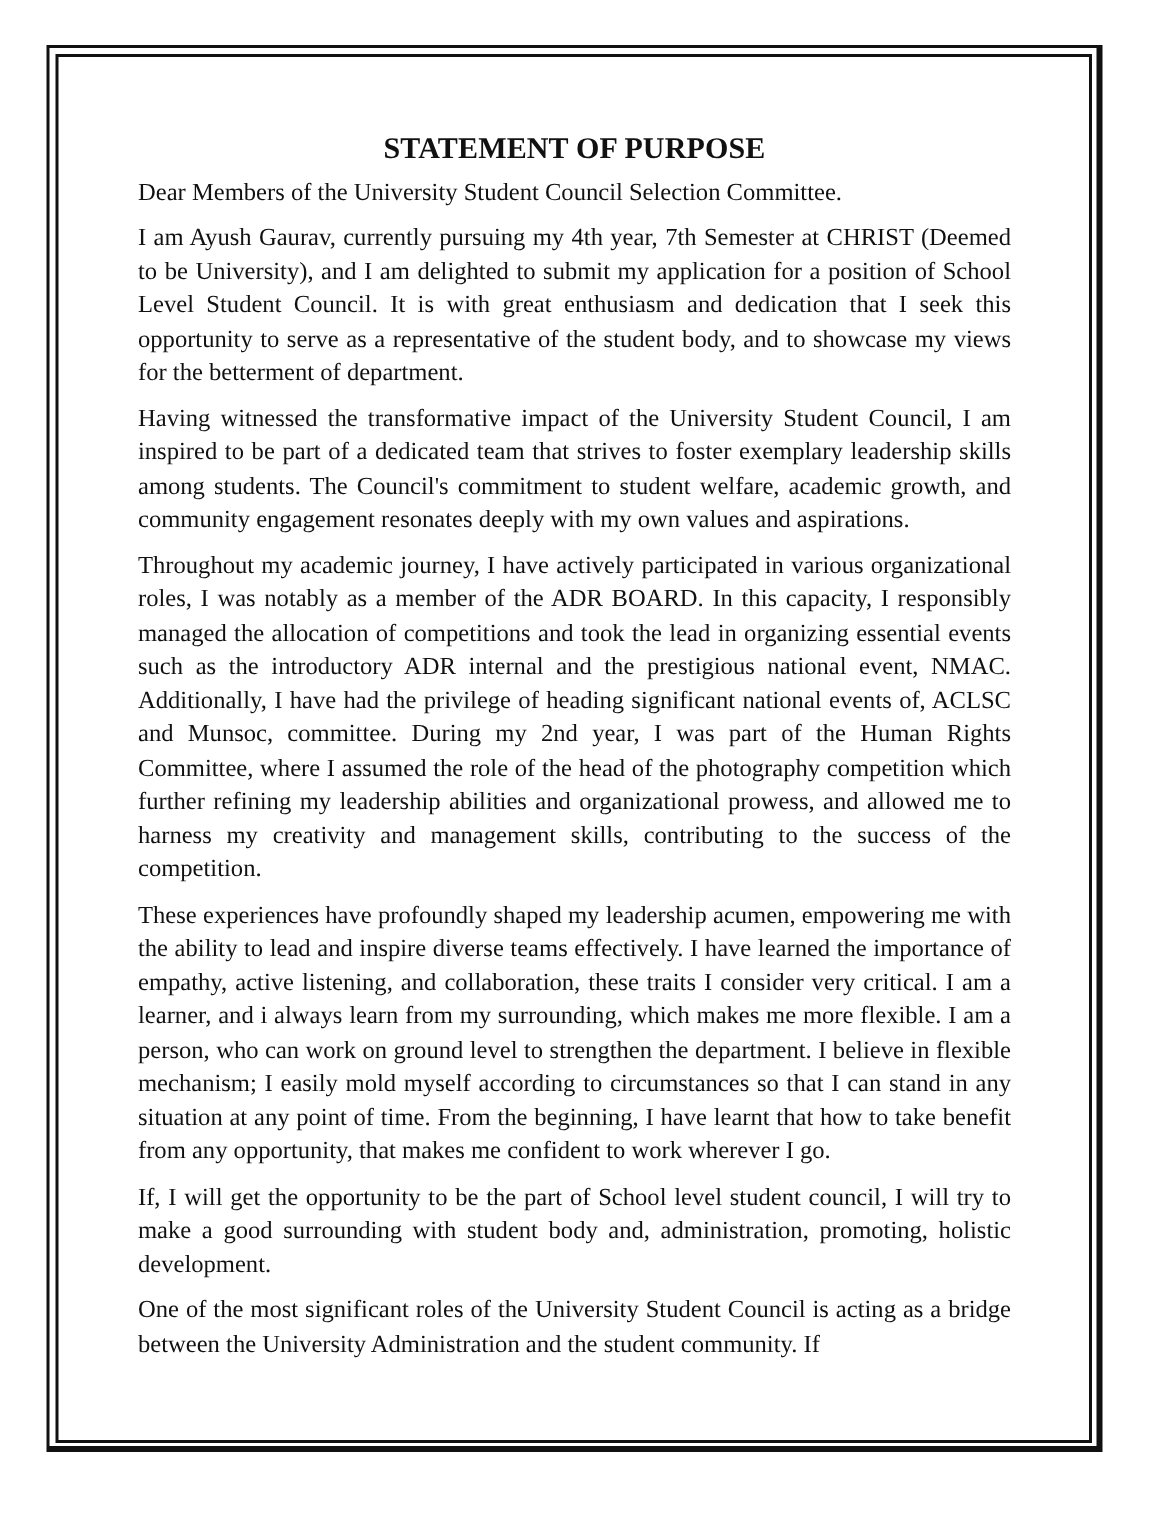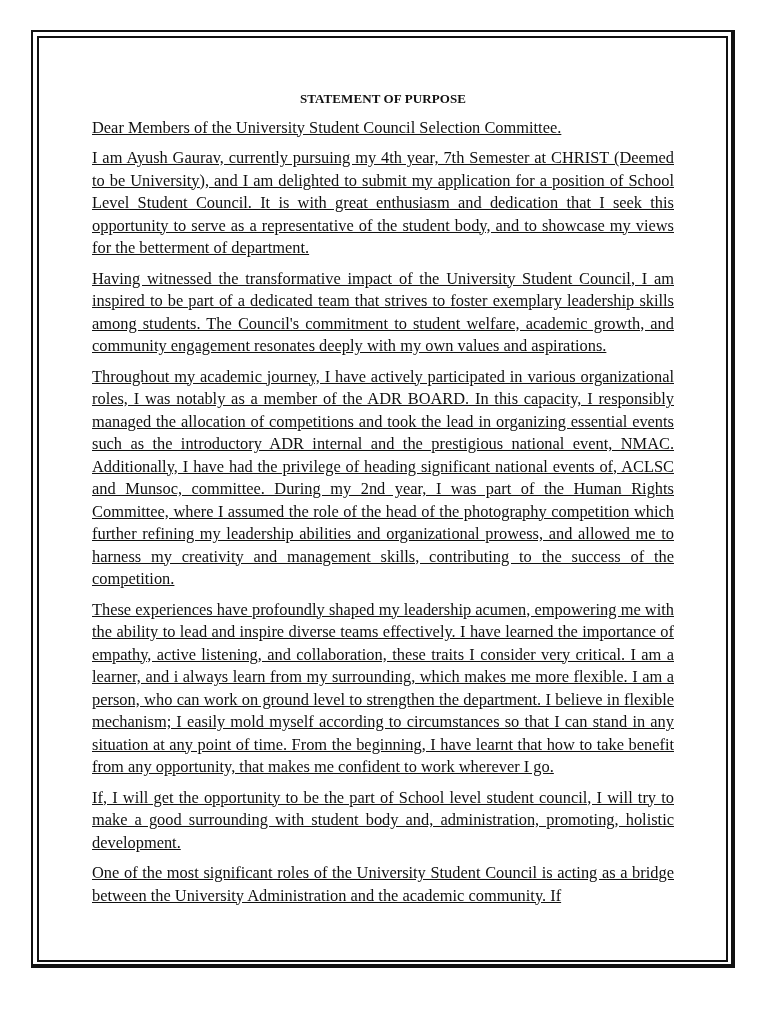--- a/index.html
+++ b/index.html
@@ -40,39 +40,38 @@
       top: 88px;
       width: 582px;
       font-family: "Liberation Serif", serif;
       color: #111;
       font-size: 16.4px;
       line-height: 22.5px;
     }
     .title {
       text-align: center;
       font-weight: bold;
-      font-size: 13px;
+      font-size: 20px;
       margin: 0 0 6px 0;
       letter-spacing: 0.1px;
     }
     .para {
       margin: 0 0 8px 0;
       text-align: justify;
       text-align-last: left;
-      text-decoration: underline;
     }
   </style>
 </head>
 <body>
 
 <div class="page-border-outer"></div>
 <div class="page-border-inner"></div>
 
 <div class="content">
   <h1 class="title">STATEMENT OF PURPOSE</h1>
   <p class="para">Dear Members of the University Student Council Selection Committee.</p>
   <p class="para">I am Ayush Gaurav, currently pursuing my 4th year, 7th Semester at CHRIST (Deemed to be University), and I am delighted to submit my application for a position of School Level Student Council. It is with great enthusiasm and dedication that I seek this opportunity to serve as a representative of the student body, and to showcase my views for the betterment of department.</p>
   <p class="para">Having witnessed the transformative impact of the University Student Council, I am inspired to be part of a dedicated team that strives to foster exemplary leadership skills among students. The Council's commitment to student welfare, academic growth, and community engagement resonates deeply with my own values and aspirations.</p>
   <p class="para">Throughout my academic journey, I have actively participated in various organizational roles, I was notably as a member of the ADR BOARD. In this capacity, I responsibly managed the allocation of competitions and took the lead in organizing essential events such as the introductory ADR internal and the prestigious national event, NMAC. Additionally, I have had the privilege of heading significant national events of, ACLSC and Munsoc, committee. During my 2nd year, I was part of the Human Rights Committee, where I assumed the role of the head of the photography competition which further refining my leadership abilities and organizational prowess, and allowed me to harness my creativity and management skills, contributing to the success of the competition.</p>
   <p class="para">These experiences have profoundly shaped my leadership acumen, empowering me with the ability to lead and inspire diverse teams effectively. I have learned the importance of empathy, active listening, and collaboration, these traits I consider very critical. I am a learner, and i always learn from my surrounding, which makes me more flexible. I am a person, who can work on ground level to strengthen the department. I believe in flexible mechanism; I easily mold myself according to circumstances so that I can stand in any situation at any point of time. From the beginning, I have learnt that how to take benefit from any opportunity, that makes me confident to work wherever I go.</p>
   <p class="para">If, I will get the opportunity to be the part of School level student council, I will try to make a good surrounding with student body and, administration, promoting, holistic development.</p>
-  <p class="para">One of the most significant roles of the University Student Council is acting as a bridge between the University Administration and the academic community. If</p>
+  <p class="para">One of the most significant roles of the University Student Council is acting as a bridge between the University Administration and the student community. If</p>
 </div>
 
 </body></html>

